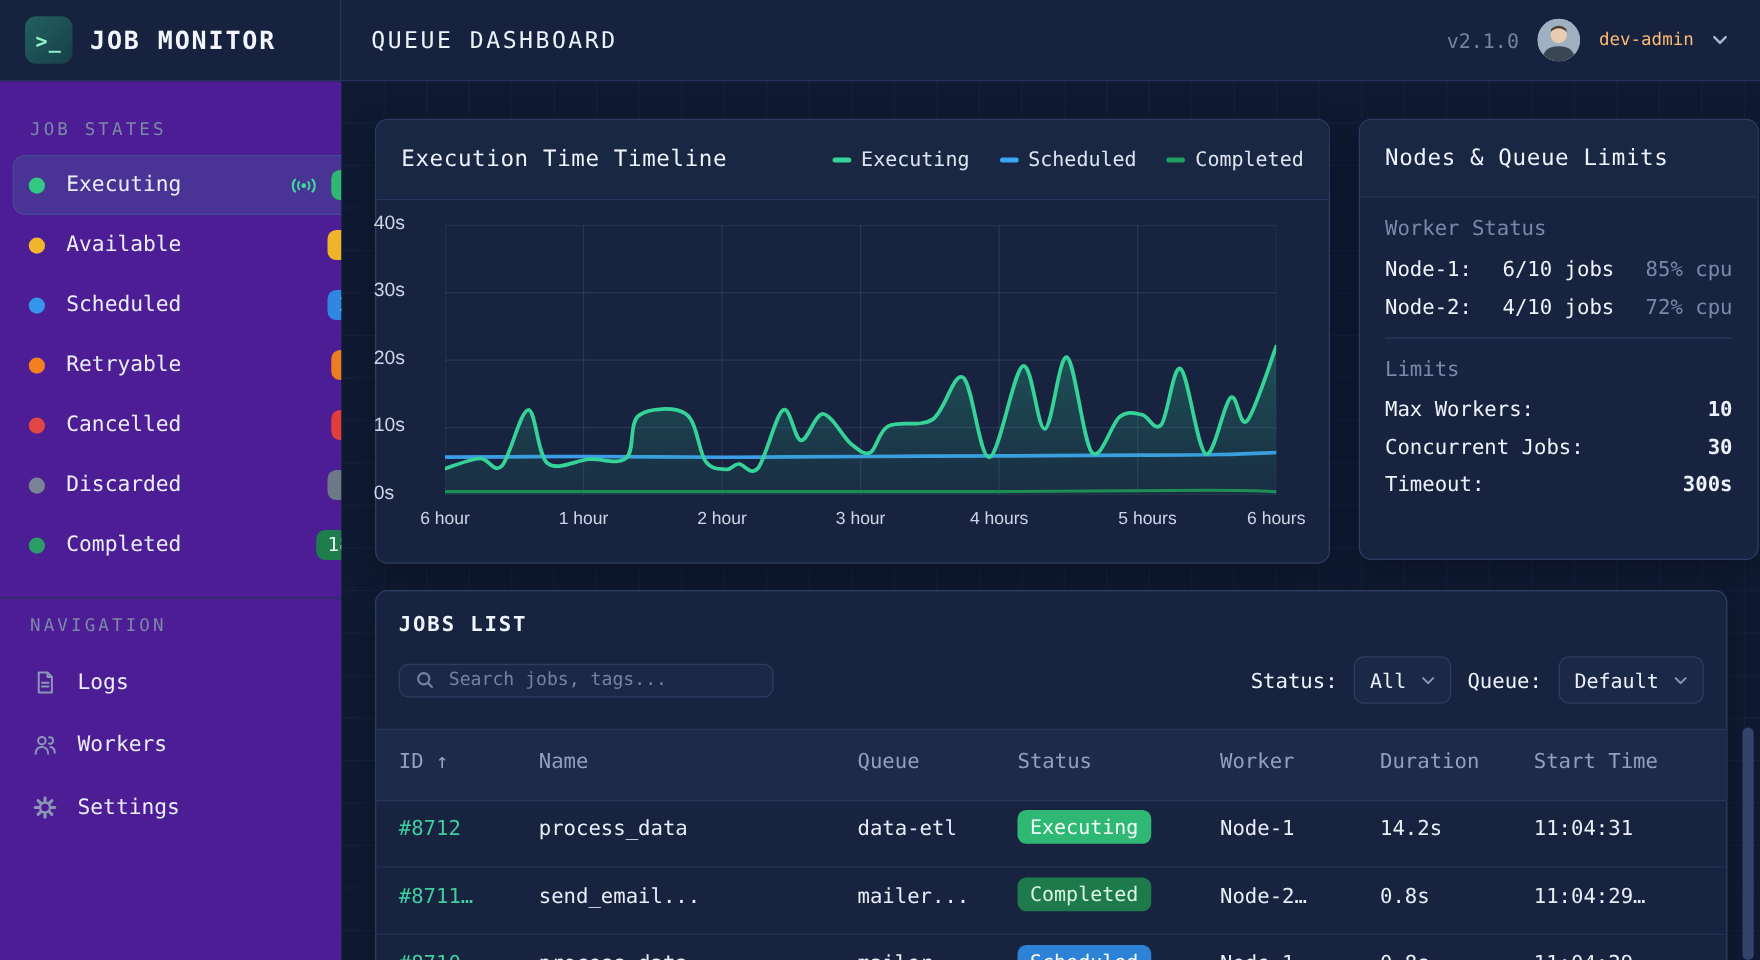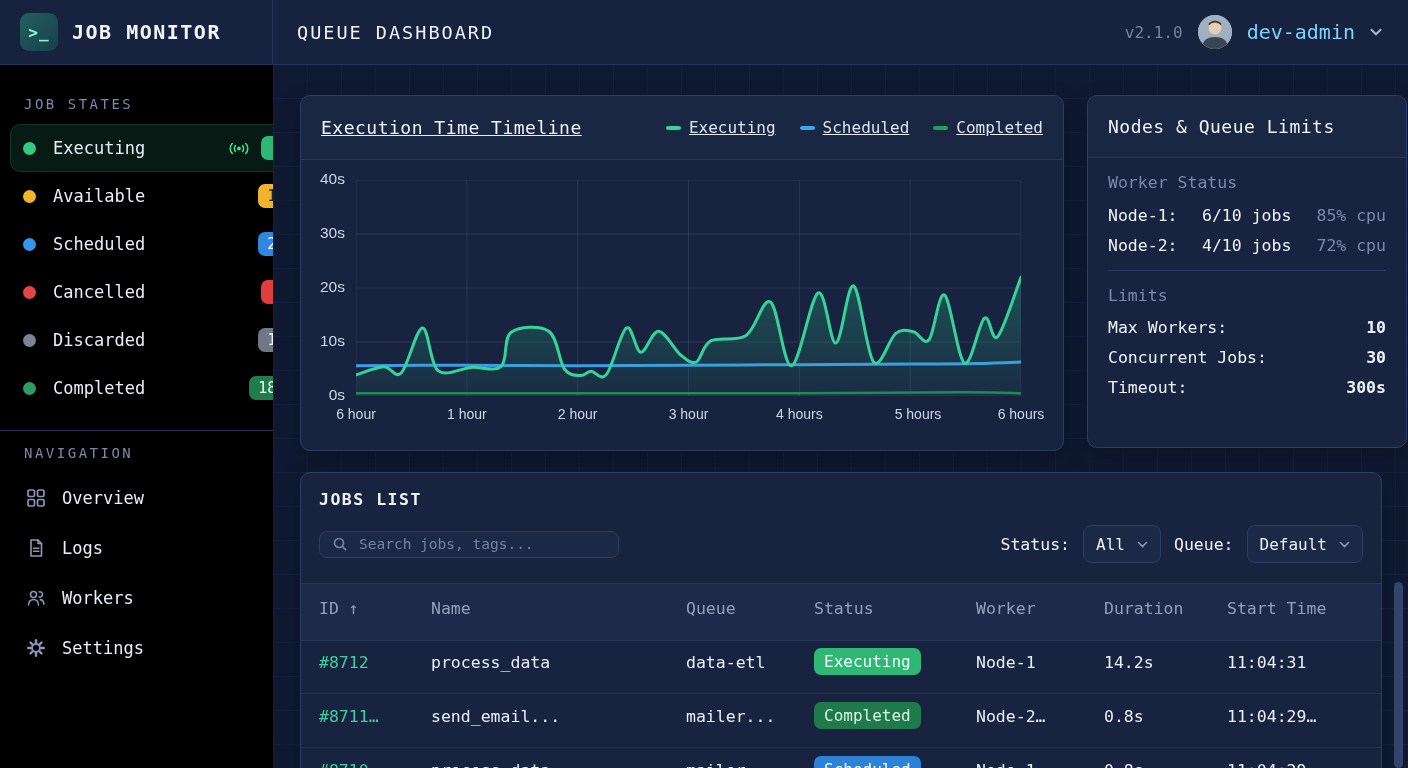--- a/index.html
+++ b/index.html
@@ -16,25 +16,25 @@
   .logo{width:38px;height:38px;border-radius:9px;background:linear-gradient(135deg,#226160,#173f4a);
         display:flex;align-items:center;justify-content:center;color:#8ef5cd;
         font-size:16px;font-weight:bold;letter-spacing:1px;}
   .brand{font-size:20px;font-weight:bold;letter-spacing:1.5px;color:#f2f5fb;}
   .page-zone{flex:1;display:flex;align-items:center;justify-content:space-between;
              padding:0 26px 0 24px;}
   .page-title{font-size:18.5px;letter-spacing:2px;color:#eef2fa;}
   .top-right{display:flex;align-items:center;gap:15px;}
   .version{color:#76839f;font-size:16px;}
   .avatar{width:34px;height:34px;border-radius:50%;overflow:hidden;background:#9fb0c0;}
-  .username{font-size:20px;color:#7dd3fc;}
-
-  
-  .sidebar{position:absolute;left:0;top:64px;width:323px;height:704px;background:#000000;
-           border-right:5px solid #c2410c;box-sizing:border-box;padding-top:18px;}
+  .username{font-size:14px;color:#fdba74;}
+
+  
+  .sidebar{position:absolute;left:0;top:64px;width:323px;height:704px;background:#4c1d95;
+           border-right:1px solid #c2410c;box-sizing:border-box;padding-top:18px;}
   .section-title{margin:14px 0 12px 24px;color:#7b88a9;font-size:14px;letter-spacing:2.5px;}
   .state-item{height:48px;margin:0 10px;padding:0 13px;display:flex;align-items:center;
               border-radius:10px;cursor:pointer;}
   .state-item.active{background:rgba(52,211,153,0.13);box-shadow:inset 0 0 0 1px rgba(52,211,153,0.15);}
   .dot{width:13px;height:13px;border-radius:50%;margin-right:17px;flex:none;}
   .state-label{font-size:17px;color:#e9eef8;flex:1;}
   .live-icon{margin-right:10px;display:flex;}
   .count-badge{min-width:16px;text-align:center;padding:3px 9px;border-radius:7px;
                font-size:15.5px;}
   .side-divider{border:none;border-top:1px solid #25335a;margin:18px 0 6px 0;}
@@ -48,28 +48,28 @@
                          linear-gradient(90deg,rgba(96,130,200,0.065) 1px,transparent 1px);
         background-size:34px 34px;}
   .card{position:absolute;background:#18243f;border:1px solid #2c3c63;border-radius:10px;
         box-sizing:border-box;box-shadow:0 8px 22px rgba(0,0,0,0.28);}
   .card-head{height:64px;display:flex;align-items:center;padding:0 20px;
              border-bottom:1px solid #27365c;background:#1a2743;border-radius:10px 10px 0 0;
              box-sizing:border-box;}
   .card-title{font-size:18px;color:#eef2fa;letter-spacing:0.5px;}
 
   
-  .timeline-card{left:27px;top:31px;width:764px;height:356px;text-decoration:underline;}
+  .timeline-card{left:27px;top:31px;width:764px;height:356px;}
   .legend{margin-left:auto;display:flex;gap:24px;align-items:center;}
   .legend-item{display:flex;align-items:center;gap:8px;cursor:pointer;}
   .legend-dash{width:15px;height:4px;border-radius:2px;}
   .legend-label{font-size:16px;color:#dde4f0;}
   .chart-wrap{position:relative;height:290px;}
   .plot-svg{position:absolute;left:55px;top:20px;}
-  .y-tick{position:absolute;right:718px;width:46px;text-align:right;font-size:15.5px;color:#cdd6e7;}
+  .y-tick{position:absolute;right:718px;width:46px;text-align:left;font-size:15.5px;color:#cdd6e7;}
   .x-tick{position:absolute;top:246px;transform:translateX(-50%);font-size:14px;color:#cdd6e7;white-space:nowrap;}
 
   
   .nodes-card{left:814px;top:31px;width:320px;height:353px;}
   .nodes-head{height:62px;}
   .nodes-body{padding:15px 20px 0 20px;font-size:16.5px;}
   .muted{color:#7b88a9;}
   .worker-title{margin-bottom:14px;}
   .worker-row{display:flex;align-items:baseline;margin-bottom:11px;color:#eef2fa;}
   .worker-name{width:84px;}
@@ -164,20 +164,25 @@
       <span class="state-label">Available</span>
       <span class="count-badge" style="background: rgb(240, 180, 43); color: rgb(28, 37, 56);">14</span>
     </div>
 
     <div class="state-item">
       <span class="dot" style="background: rgb(53, 149, 234);"></span>
       <span class="state-label">Scheduled</span>
       <span class="count-badge" style="background: rgb(47, 135, 226); color: rgb(255, 255, 255);">21</span>
     </div>
 
+    <div class="state-item">
+      <span class="dot" style="background: rgb(242, 128, 31);"></span>
+      <span class="state-label">Retryable</span>
+      <span class="count-badge" style="background: rgb(238, 125, 31); color: rgb(255, 255, 255);">3</span>
+    </div>
 
     <div class="state-item">
       <span class="dot" style="background: rgb(228, 69, 69);"></span>
       <span class="state-label">Cancelled</span>
       <span class="count-badge" style="background: rgb(226, 61, 61); color: rgb(255, 255, 255);">8</span>
     </div>
 
     <div class="state-item">
       <span class="dot" style="background: rgb(122, 132, 150);"></span>
       <span class="state-label">Discarded</span>
@@ -186,31 +191,20 @@
 
     <div class="state-item">
       <span class="dot" style="background: rgb(42, 158, 102);"></span>
       <span class="state-label">Completed</span>
       <span class="count-badge" style="background: rgb(31, 124, 77); color: rgb(234, 250, 241);">189</span>
     </div>
 
     <hr class="side-divider">
     <div class="section-title">NAVIGATION</div>
 
-    <div class="nav-item">
-      <span class="nav-icon">
-        <svg width="20" height="20" viewBox="0 0 20 20" fill="none" stroke="currentColor" stroke-width="1.7">
-          <rect x="2" y="2" width="6.5" height="6.5" rx="1.5"></rect>
-            <rect x="11.5" y="2" width="6.5" height="6.5" rx="1.5"></rect>
-          <rect x="2" y="11.5" width="6.5" height="6.5" rx="1.5"></rect>
-            <rect x="11.5" y="11.5" width="6.5" height="6.5" rx="1.5"></rect>
-        </svg>
-      </span>
-      <span class="nav-label">Overview</span>
-    </div>
 
     <div class="nav-item">
       <span class="nav-icon">
         <svg width="20" height="20" viewBox="0 0 20 20" fill="none" stroke="currentColor" stroke-width="1.6" stroke-linejoin="round" stroke-linecap="round">
           <path d="M5 2 H12 L15.5 5.5 V18 H5 Z"></path>
             <path d="M12 2 V5.5 H15.5"></path>
           <path d="M7.6 10.2 H12.8"></path>
             <path d="M7.6 13.2 H12.8"></path>
         </svg>
       </span>

